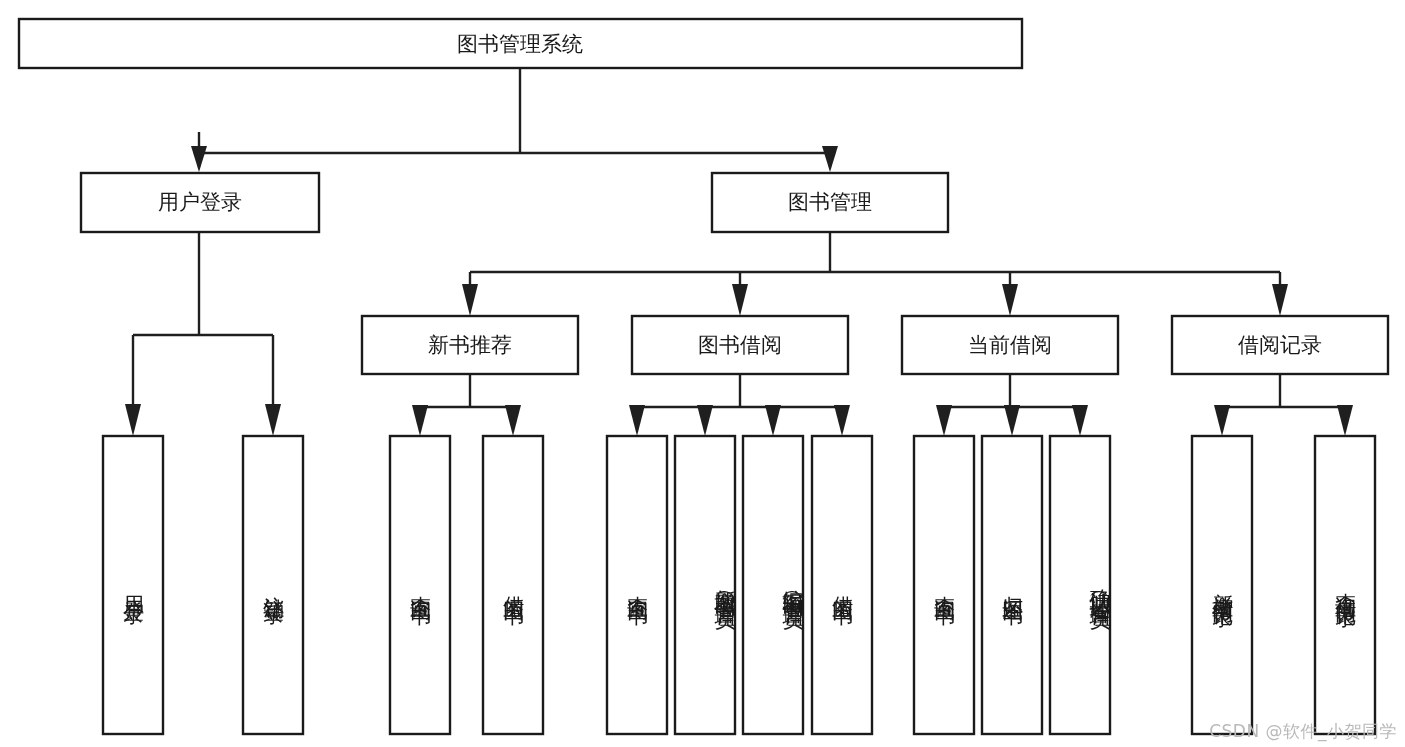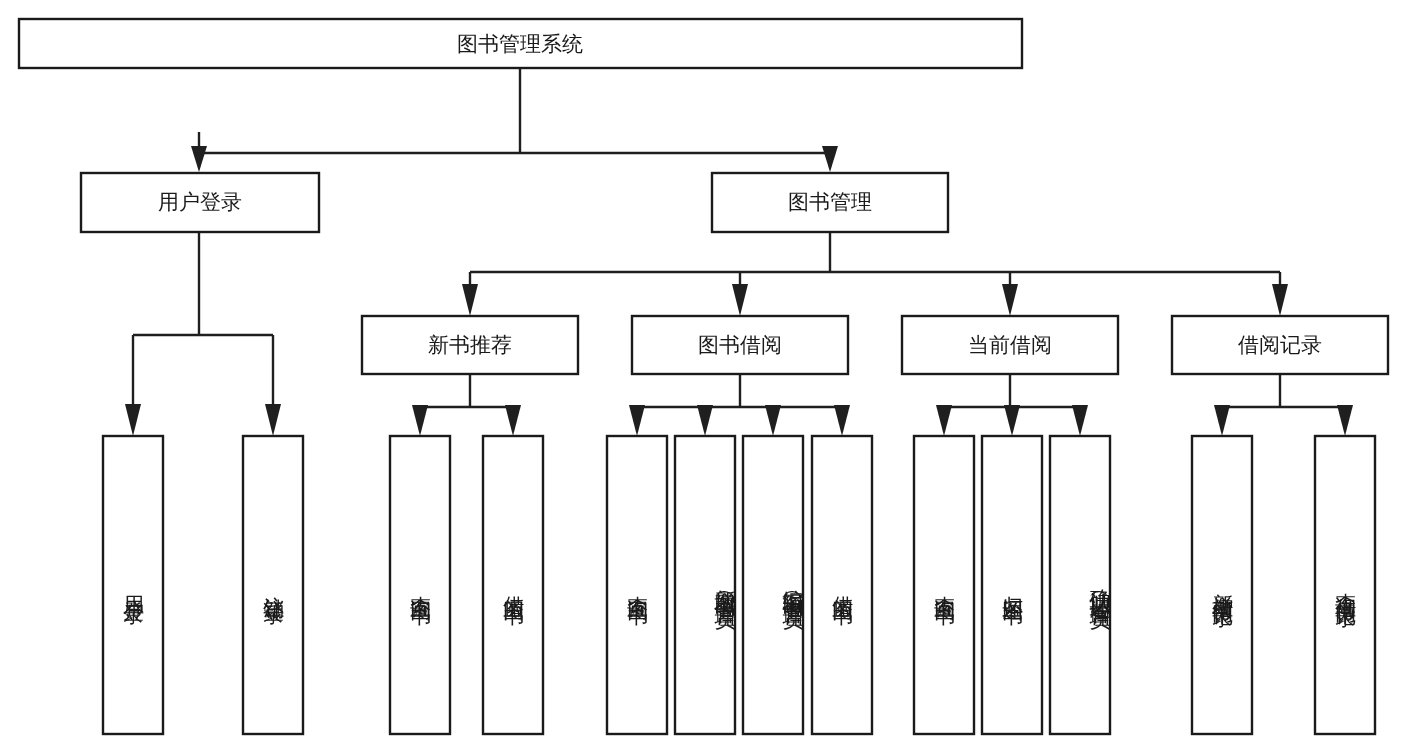--- a/index.html
+++ b/index.html
@@ -192,13 +192,14 @@
     <div class="v-label" style="left:812px; top:436px; width:60px; height:298px; display:flex; align-items:center; justify-content:center;">借阅图书</div>
 
     <div class="v-label" style="left:914px; top:436px; width:60px; height:298px; display:flex; align-items:center; justify-content:center;">查询图书</div>
     <div class="v-label" style="left:982px; top:436px; width:60px; height:298px; display:flex; align-items:center; justify-content:center;">归还图书</div>
     <div class="v-label" style="left:1050px; top:440px; width:60px; height:290px; display:flex; align-items:flex-start; justify-content:center;">确认归还（管理员）</div>
 
     <div class="v-label" style="left:1192px; top:436px; width:60px; height:298px; display:flex; align-items:center; justify-content:center;">新增借阅记录</div>
     <div class="v-label" style="left:1315px; top:436px; width:60px; height:298px; display:flex; align-items:center; justify-content:center;">查询借阅记录</div>
   </div>
 
+  <div class="watermark">CSDN @软件_小贺同学</div>
 </div>
 
 </body></html>

